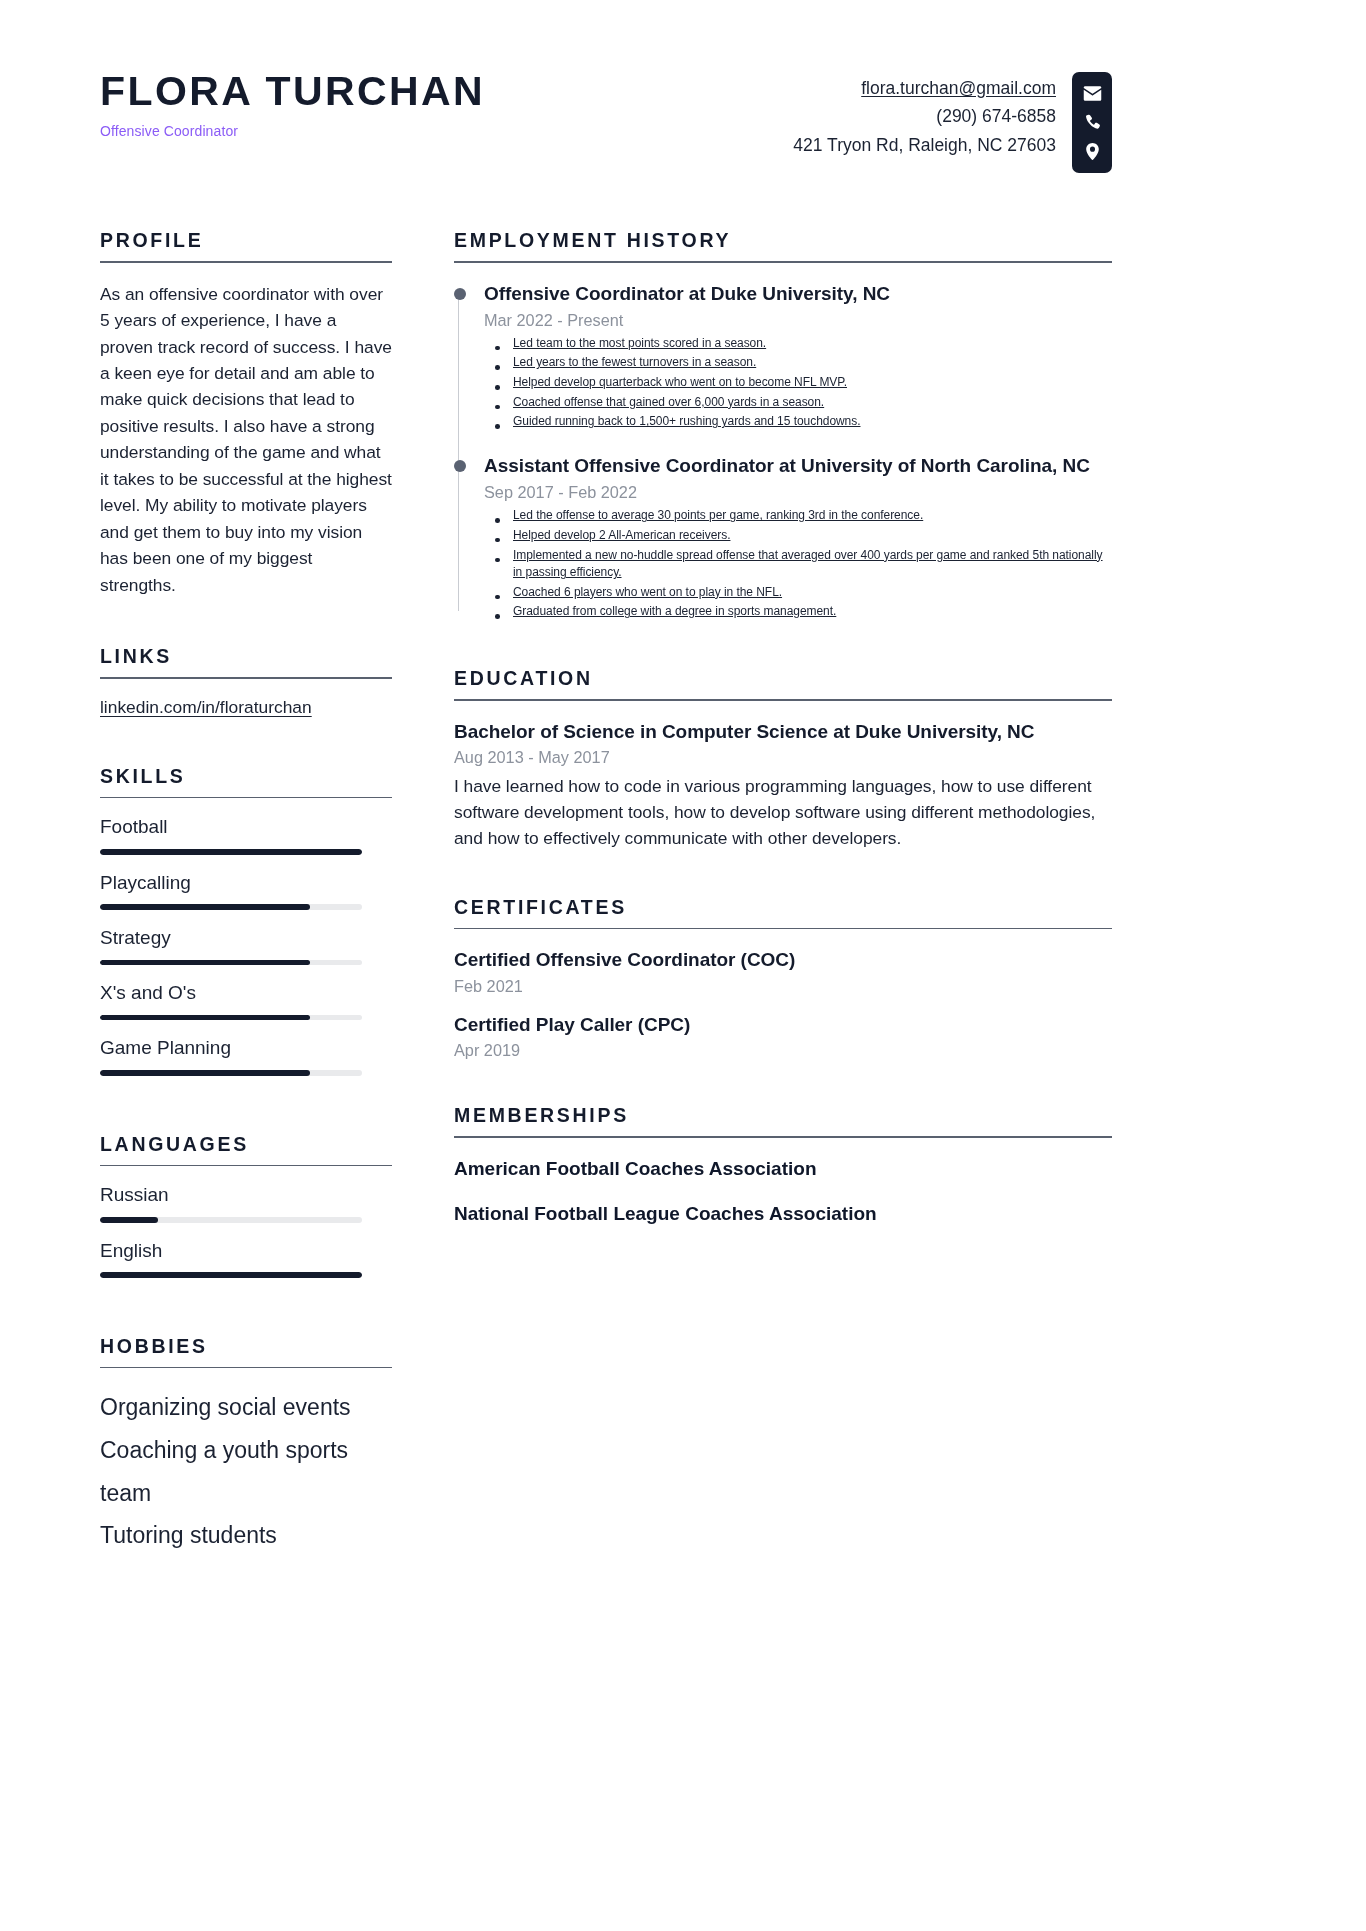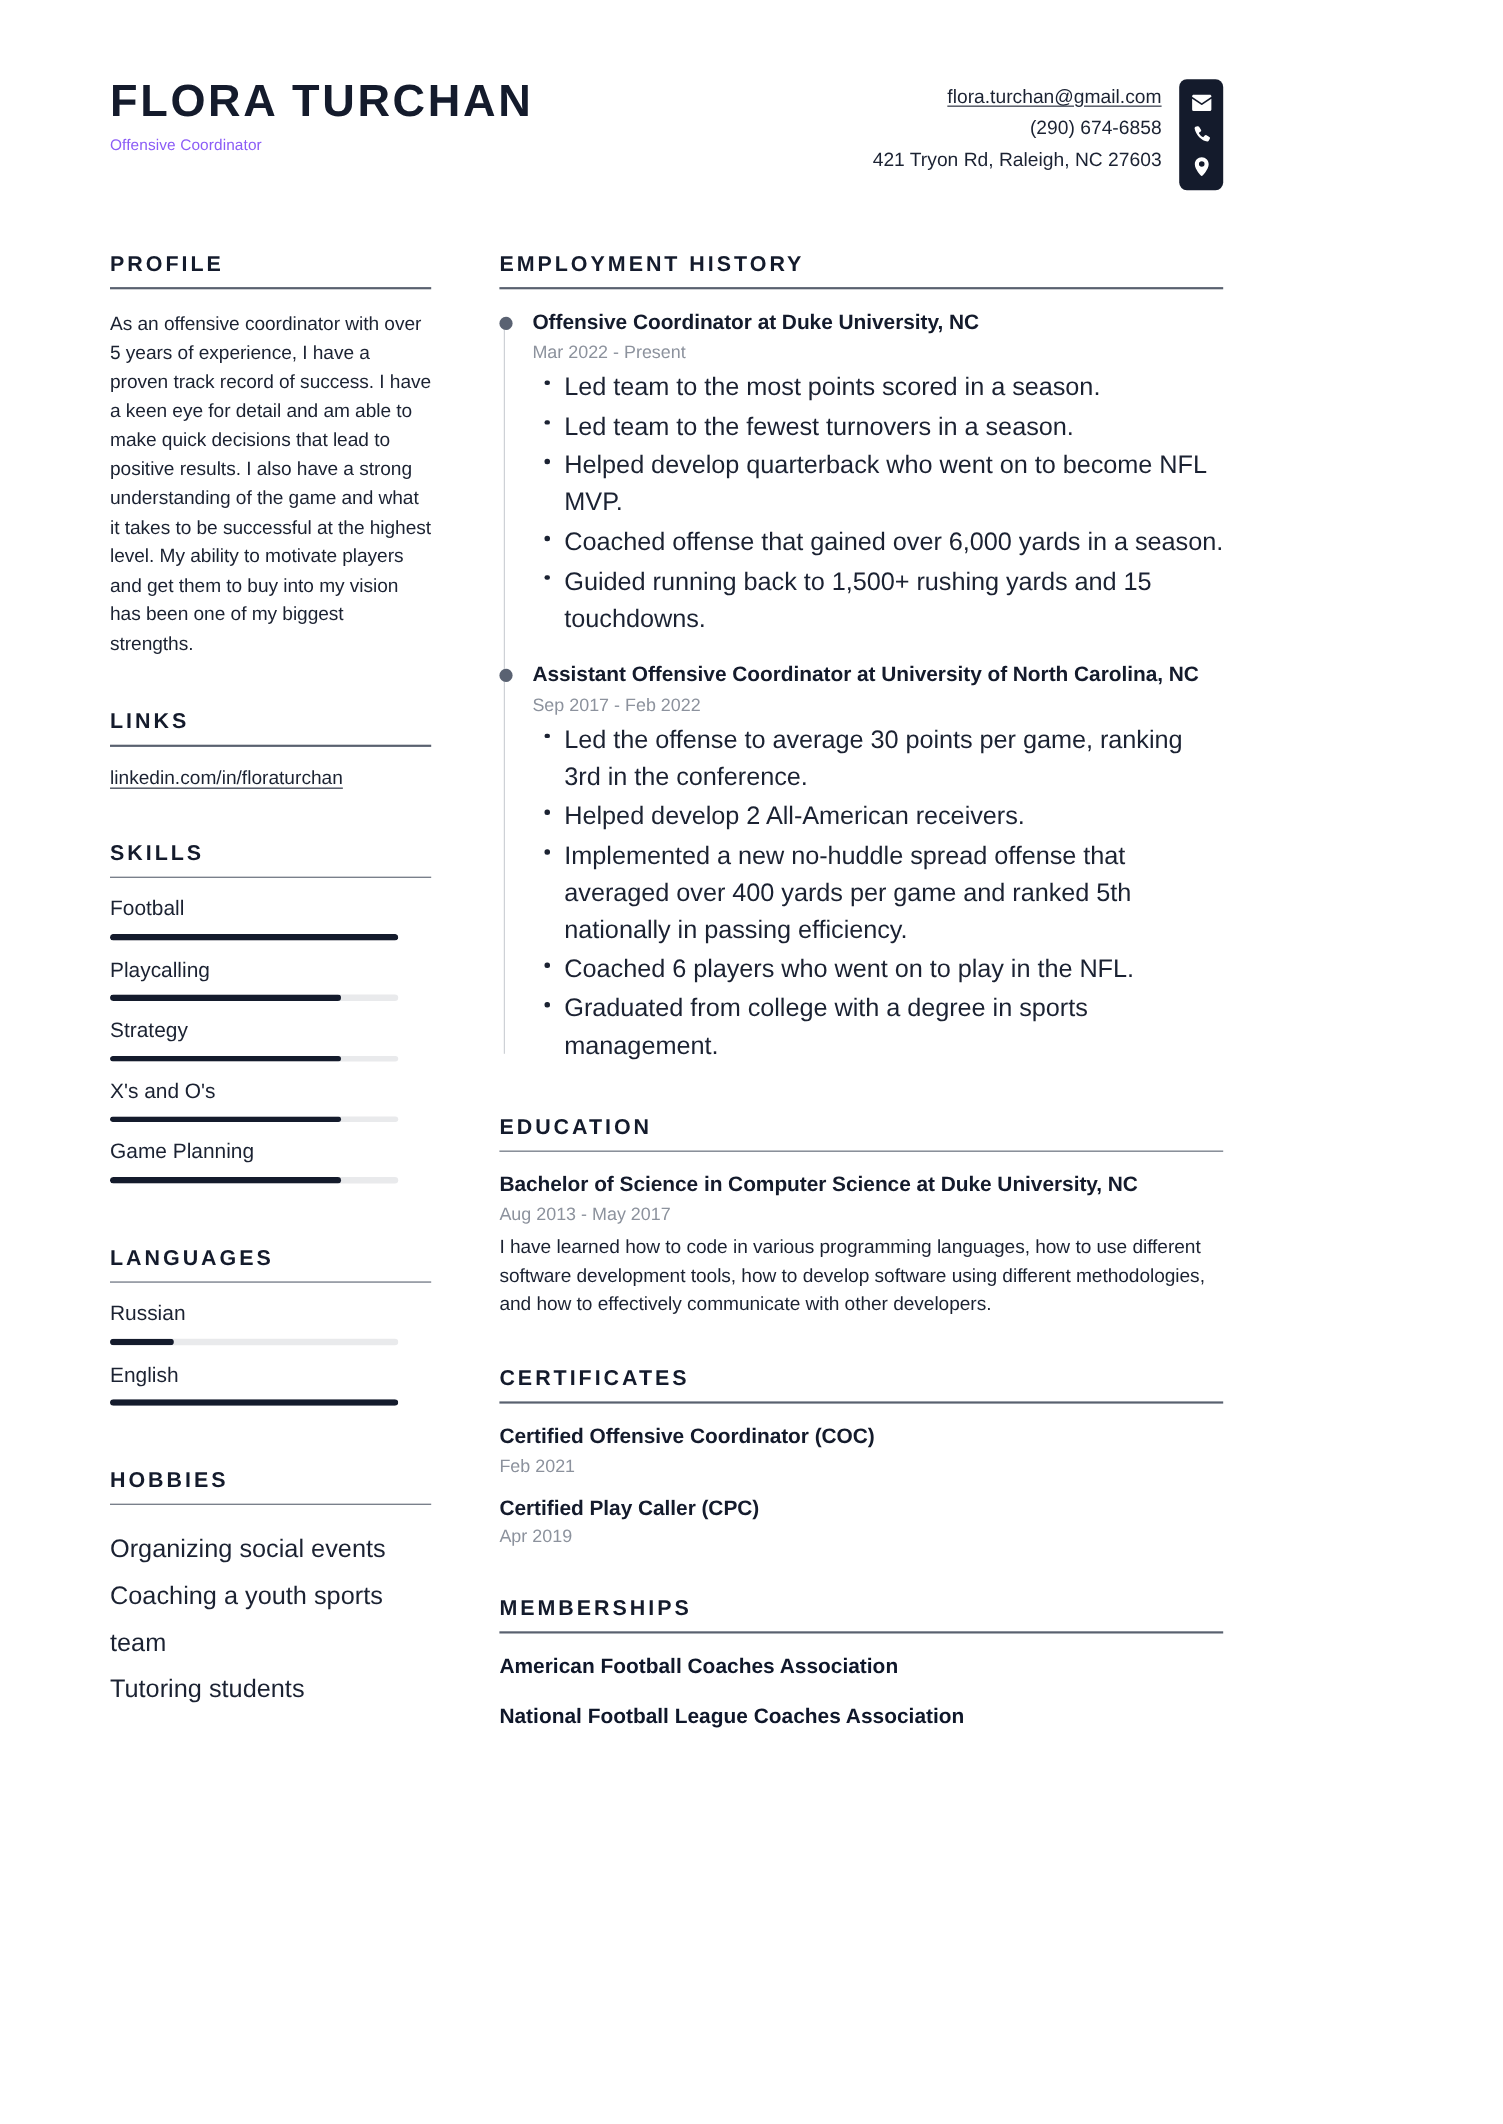--- a/index.html
+++ b/index.html
@@ -218,26 +218,27 @@
     font-size: 16.3px;
     color: #8c929d;
     margin-top: 5px;
     margin-bottom: 5px;
   }
 
   .bullets { list-style: none; padding-left: 0; margin-top: 4px; }
 
   .bullets li {
     position: relative;
-    font-size: 23px;
+    font-size: 12px;
     line-height: 1.47;
     color: #1b2232;
     padding-left: 29px;
     margin-bottom: 2px;
     letter-spacing: -0.05px;
+    text-decoration: underline;
   }
 
   .bullets li::before {
     content: "";
     position: absolute;
     left: 11px;
     top: 11px;
     width: 4.6px;
     height: 4.6px;
     border-radius: 50%;
@@ -414,21 +415,21 @@
         <div class="section-rule"></div>
 
         <div class="timeline">
 
           <div class="job">
             <span class="job-dot"></span>
             <div class="job-heading">Offensive Coordinator at Duke University, NC</div>
             <div class="job-date">Mar 2022 - Present</div>
             <ul class="bullets">
               <li>Led team to the most points scored in a season.</li>
-              <li>Led team to the fewest turnovers in a season.</li>
+              <li>Led years to the fewest turnovers in a season.</li>
               <li>Helped develop quarterback who went on to become NFL MVP.</li>
               <li>Coached offense that gained over 6,000 yards in a season.</li>
               <li>Guided running back to 1,500+ rushing yards and 15 touchdowns.</li>
             </ul>
           </div>
 
           <div class="job">
             <span class="job-dot"></span>
             <div class="job-heading">Assistant Offensive Coordinator at University of North Carolina, NC</div>
             <div class="job-date">Sep 2017 - Feb 2022</div>

